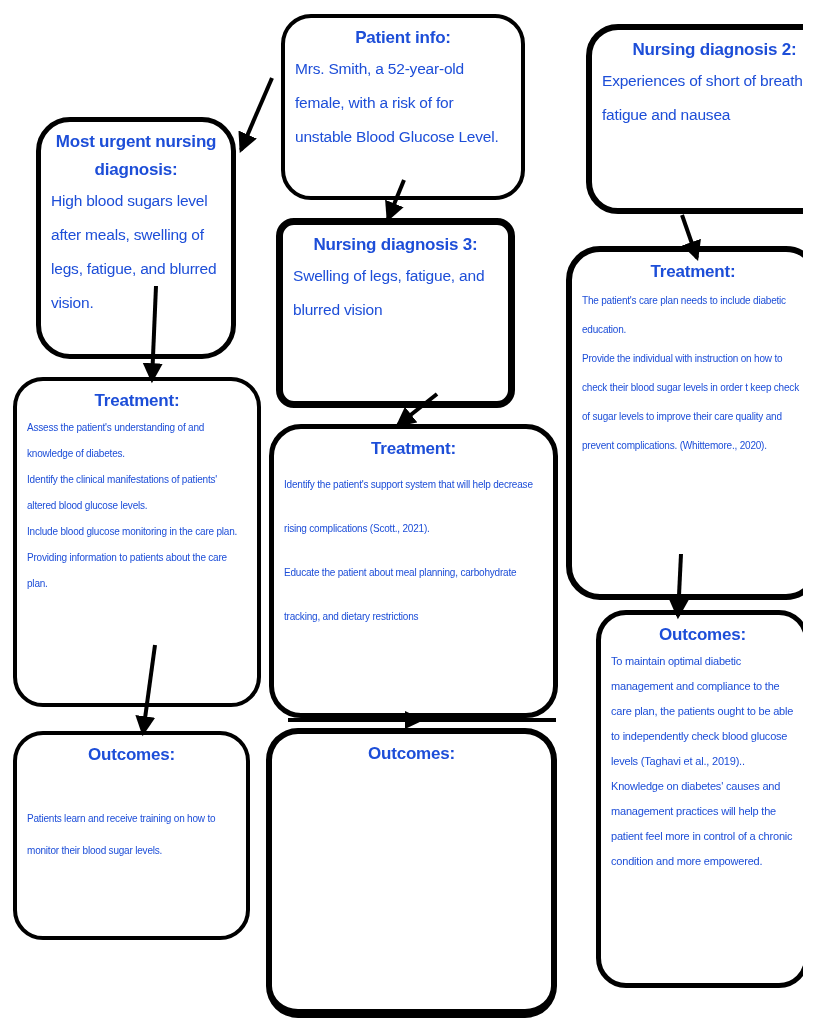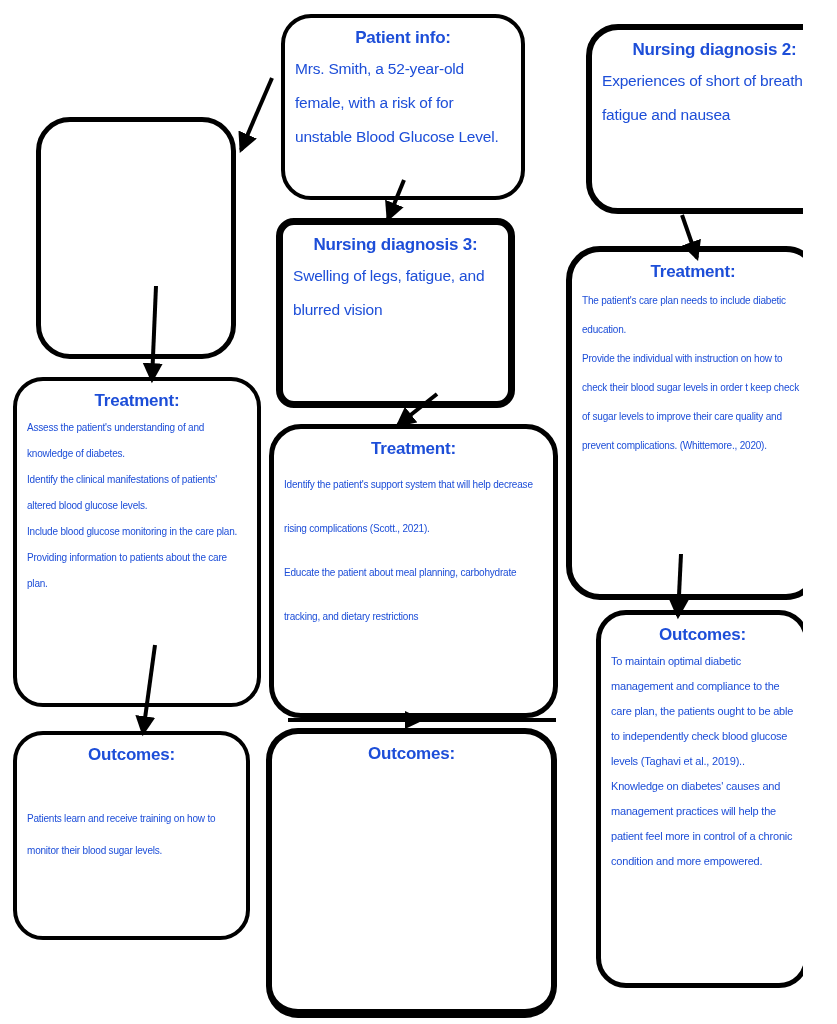--- a/index.html
+++ b/index.html
@@ -67,20 +67,22 @@
     <div class="box-title">Patient info:</div>
     <div class="box-body">Mrs. Smith, a 52-year-old female, with a risk of  for unstable Blood Glucose Level.</div>
   </div>
 
   <div class="box" id="b-nd2">
     <div class="box-title">Nursing diagnosis 2:</div>
     <div class="box-body">Experiences of short of breath, fatigue and nausea</div>
   </div>
 
   <div class="box" id="b-urgent">
+    <div class="box-title">Most urgent nursing diagnosis:</div>
+    <div class="box-body">High blood sugars level after meals, swelling of legs, fatigue, and blurred vision.</div>
   </div>
 
   <div class="box" id="b-nd3">
     <div class="box-title">Nursing diagnosis 3:</div>
     <div class="box-body">Swelling of legs, fatigue, and blurred vision</div>
   </div>
 
   <div class="box" id="b-treat-r">
     <div class="box-title">Treatment:</div>
     <div class="box-body">The patient's care plan needs to include diabetic education.

